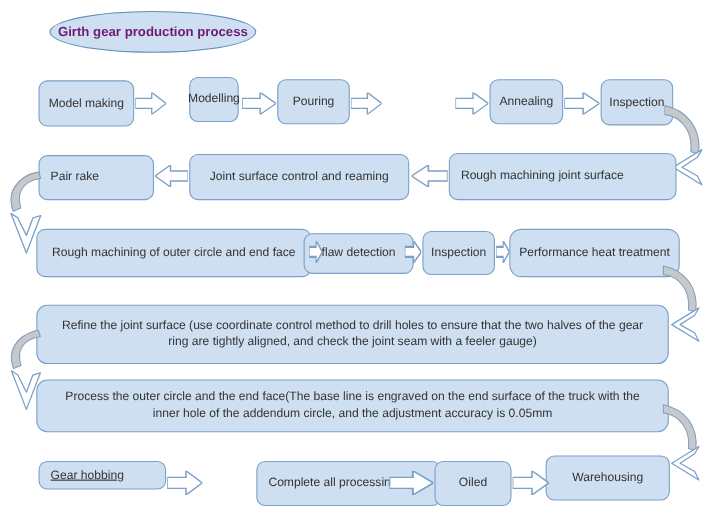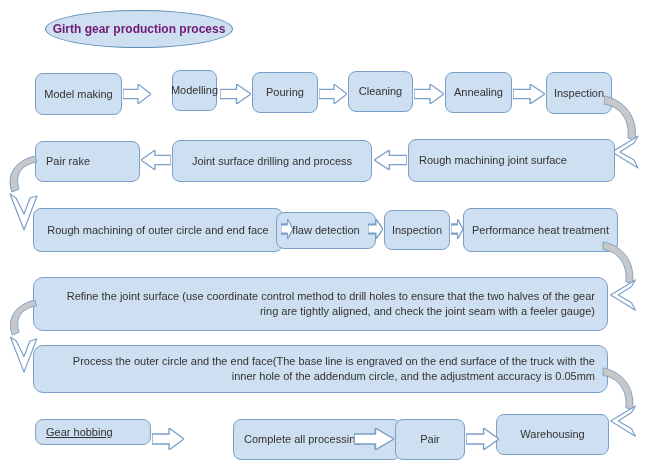--- a/index.html
+++ b/index.html
@@ -10,42 +10,41 @@
   .node{
     position:absolute;
     background:#cddff0;
     border:1.4px solid #7ba0c7;
     border-radius:8px;
     box-sizing:border-box;
     display:flex;align-items:center;
     font-size:11px;line-height:1.35;color:#333333;
   }
   .node.center{justify-content:center;text-align:center;padding:2px 4px;}
-  .node.left{justify-content:flex-start;text-align:right;padding:2px 10px;}
+  .node.left{justify-content:flex-start;text-align:center;padding:2px 10px;}
   .node.bigtext{padding:4px 12px;border-radius:10px;}
   .titleEllipse{
     position:absolute;left:45px;top:10px;width:186px;height:36px;
     background:#cddff0;border:1.5px solid #5d8db8;border-radius:50%;
     display:flex;align-items:center;justify-content:center;
     font-size:12px;font-weight:bold;color:#701a75;
   }
   .arr{position:absolute;}
   svg{display:block;}
 </style>
 </head>
 <body>
 
 <div class="canvas">
 
   <div class="titleEllipse">Girth gear production process</div>
 
   <div class="node center" style="left:35px;top:73px;width:87px;height:42px;">Model making</div>
   <div class="node center" style="left:152px;top:70px;width:45px;height:41px;margin-left:20px;">Modelling</div>
   <div class="node center" style="left:252px;top:72px;width:66px;height:41px;text-align:right;">Pouring</div>
-  <div class="node center" style="left:348px;top:71px;width:65px;height:41px;">Cleaning</div>
   <div class="node center" style="left:445px;top:72px;width:67px;height:41px;">Annealing</div>
   <div class="node center" style="left:546px;top:72px;width:66px;height:42px;">Inspection</div>
 
   <div class="arr" style="left:123px;top:84px;">
       <svg width="28" height="20" viewBox="0 0 30 22" preserveAspectRatio="none">
         <polygon points="0,6 16,6 16,0 30,11 16,22 16,16 0,16" fill="#ffffff" stroke="#7ba0c7" stroke-width="1.3"></polygon>
       </svg>
     </div>
   <div class="arr" style="left:220px;top:84px;">
       <svg width="31" height="20" viewBox="0 0 30 22" preserveAspectRatio="none">
@@ -69,21 +68,21 @@
     </div>
 
   <div class="arr" style="left:604px;top:94px;">
     <svg width="42" height="80" viewBox="0 0 42 80">
       <path d="M0,2 C20,6 34,22 31,46 L24,44 C26,26 16,12 0,10 Z" fill="#c8c8c8" stroke="#7ba0c7" stroke-width="1" stroke-linejoin="round"></path>
       <path d="M34,42 L8,58 L34,74 L30,66 L16,58 L30,49 Z" fill="#ffffff" stroke="#7ba0c7" stroke-width="1.2" stroke-linejoin="round"></path>
     </svg>
   </div>
 
   <div class="node left" style="left:35px;top:141px;width:105px;height:41px;">Pair rake</div>
-  <div class="node center" style="left:172px;top:140px;width:200px;height:42px;">Joint surface drilling and process</div>
+  <div class="node center" style="left:172px;top:140px;width:200px;height:42px;">Joint surface control and reaming</div>
   <div class="node left" style="left:408px;top:139px;width:207px;height:43px;">Rough machining joint surface</div>
 
   <div class="arr" style="left:141px;top:150px;">
       <svg width="30" height="20" viewBox="0 0 30 22" preserveAspectRatio="none">
         <polygon points="30,6 14,6 14,0 0,11 14,22 14,16 30,16" fill="#ffffff" stroke="#7ba0c7" stroke-width="1.3"></polygon>
       </svg>
     </div>
   <div class="arr" style="left:374px;top:150px;">
       <svg width="33" height="20" viewBox="0 0 30 22" preserveAspectRatio="none">
         <polygon points="30,6 14,6 14,0 0,11 14,22 14,16 30,16" fill="#ffffff" stroke="#7ba0c7" stroke-width="1.3"></polygon>
@@ -93,21 +92,21 @@
   <div class="arr" style="left:4px;top:156px;">
     <svg width="40" height="80" viewBox="0 0 40 80">
       <path d="M31,0 C10,5 2,20 8,36 L15,33 C11,21 15,9 33,6 Z" fill="#c8c8c8" stroke="#7ba0c7" stroke-width="1" stroke-linejoin="round"></path>
       <path d="M6,38 L20,74 L33,40 L26,42 L20,58 L12,42 Z" fill="#ffffff" stroke="#7ba0c7" stroke-width="1.2" stroke-linejoin="round"></path>
     </svg>
   </div>
 
   <div class="node center" style="left:33px;top:208px;width:250px;height:44px;">Rough machining of outer circle and end face</div>
   <div class="node center" style="left:276px;top:212px;width:100px;height:37px;">flaw detection</div>
   <div class="node center" style="left:384px;top:210px;width:66px;height:40px;">Inspection</div>
-  <div class="node center" style="left:463px;top:208px;width:155px;height:44px;">Performance heat treatment</div>
+  <div class="node center" style="left:463px;top:208px;width:155px;height:44px;border-radius:11px;">Performance heat treatment</div>
 
   <div class="arr" style="left:281px;top:219px;">
       <svg width="12" height="20" viewBox="0 0 30 22" preserveAspectRatio="none">
         <polygon points="0,6 16,6 16,0 30,11 16,22 16,16 0,16" fill="#ffffff" stroke="#7ba0c7" stroke-width="2.4"></polygon>
       </svg>
     </div>
   <div class="arr" style="left:368px;top:219px;">
       <svg width="15" height="20" viewBox="0 0 30 22" preserveAspectRatio="none">
         <polygon points="0,6 16,6 16,0 30,11 16,22 16,16 0,16" fill="#ffffff" stroke="#7ba0c7" stroke-width="2.2"></polygon>
       </svg>
@@ -138,21 +137,21 @@
 
   <div class="arr" style="left:602px;top:366px;">
     <svg width="42" height="76" viewBox="0 0 42 80">
       <path d="M0,2 C20,6 34,22 31,46 L24,44 C26,26 16,12 0,10 Z" fill="#c8c8c8" stroke="#7ba0c7" stroke-width="1" stroke-linejoin="round"></path>
       <path d="M34,42 L8,58 L34,74 L30,66 L16,58 L30,49 Z" fill="#ffffff" stroke="#7ba0c7" stroke-width="1.2" stroke-linejoin="round"></path>
     </svg>
   </div>
 
   <div class="node left" style="left:35px;top:419px;width:116px;height:26px;text-decoration:underline;">Gear hobbing</div>
   <div class="node left" style="left:185px;top:419px;width:168px;height:41px;margin-left:48px;">Complete all processing</div>
-  <div class="node center" style="left:395px;top:419px;width:70px;height:41px;">Pair</div>
+  <div class="node center" style="left:395px;top:419px;width:70px;height:41px;">Oiled</div>
   <div class="node center" style="left:496px;top:414px;width:113px;height:41px;">Warehousing</div>
 
   <div class="arr" style="left:152px;top:428px;">
       <svg width="32" height="22" viewBox="0 0 30 22" preserveAspectRatio="none">
         <polygon points="0,6 16,6 16,0 30,11 16,22 16,16 0,16" fill="#ffffff" stroke="#7ba0c7" stroke-width="1.3"></polygon>
       </svg>
     </div>
   <div class="arr" style="left:354px;top:428px;">
       <svg width="40" height="22" viewBox="0 0 30 22" preserveAspectRatio="none">
         <polygon points="0,6 16,6 16,0 30,11 16,22 16,16 0,16" fill="#ffffff" stroke="#7ba0c7" stroke-width="1.3"></polygon>

